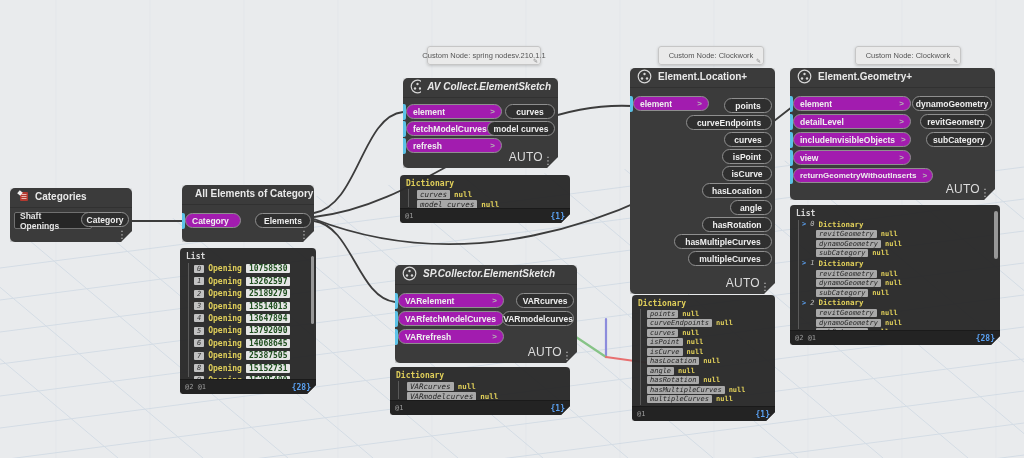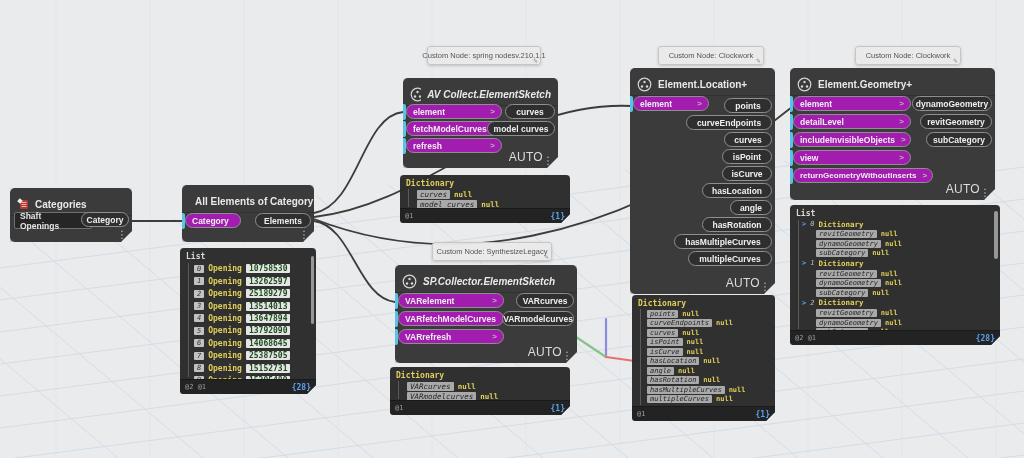--- a/index.html
+++ b/index.html
@@ -3,21 +3,21 @@
 <meta charset="utf-8">
 <style>
   html,body{margin:0;padding:0;background:#fff}
   .wrap{position:relative;width:1024px;height:458px;background:#e9ebed;overflow:hidden;
         font-family:"Liberation Sans",sans-serif}
   svg.bg{position:absolute;left:0;top:0}
   
   .node{position:absolute;background:#3b3b3b;border-radius:5px;
         box-shadow:0 2px 6px rgba(0,0,0,.38);
         clip-path:polygon(0 0,100% 0,100% calc(100% - 11px),calc(100% - 11px) 100%,0 100%)}
-  .nhdr{display:flex;align-items:center;gap:6px;padding:8px 7px 3px 7px;
+  .nhdr{display:flex;align-items:center;gap:6px;padding:0 7px 3px 7px;
         border-bottom:1px solid #313131;color:#e9e9e9;font-size:10px;font-weight:bold;height:16px}
   .it{font-style:italic}
   .ntitle{white-space:nowrap}
   .prow{position:absolute;left:3px;height:15px;background:#a21caf;border:1px solid #8f8f8f;
         border-radius:8px;display:flex;align-items:center;justify-content:space-between;
         padding:0 6px;color:#efefef;font-size:8.5px;font-weight:bold;white-space:nowrap;box-sizing:border-box}
   .pchev{color:#b5b5b5;font-size:8px;margin-left:6px}
   .opill{position:absolute;right:3px;height:15px;background:#2f2f2f;border:1px solid #8f8f8f;
         border-radius:8px;color:#efefef;font-size:8.5px;font-weight:bold;display:flex;
         align-items:center;justify-content:center;padding:0 6px;white-space:nowrap;box-sizing:border-box}
@@ -126,24 +126,20 @@
       <path d="M314,221 C352,226 358,298 395,302"></path>
       <path d="M314,217 C430,204 505,100 632,106"></path>
       <path d="M314,219 C440,268 610,252 792,107"></path>
     </g>
   </svg>
 
   <div class="tt" style="left:427px;top:46px;width:112px;height:17px">
     <span>Custom Node: spring nodesv.210.1.1</span>
     <span class="ttp">✎</span>
   </div>
-  <div class="tt" style="left:432px;top:242px;width:118px;height:17px">
-    <span>Custom Node: SynthesizeLegacy</span>
-    <span class="ttp">✎</span>
-  </div>
   <div class="tt" style="left:658px;top:46px;width:104px;height:17px">
     <span>Custom Node: Clockwork</span>
     <span class="ttp">✎</span>
   </div>
   <div class="tt" style="left:855px;top:46px;width:104px;height:17px">
     <span>Custom Node: Clockwork</span>
     <span class="ttp">✎</span>
   </div>
 
   <div class="node" style="left:10px;top:188px;width:122px;height:54px">

